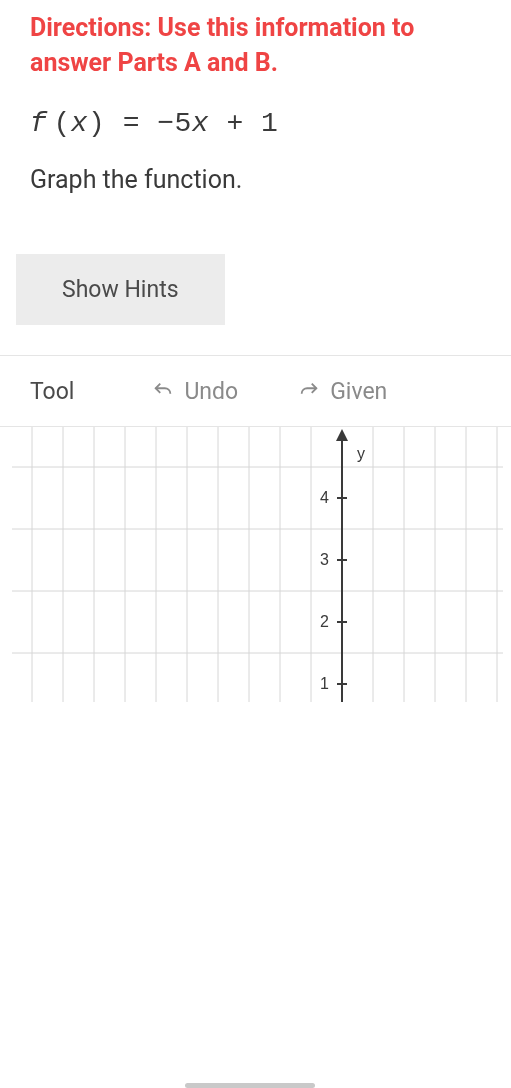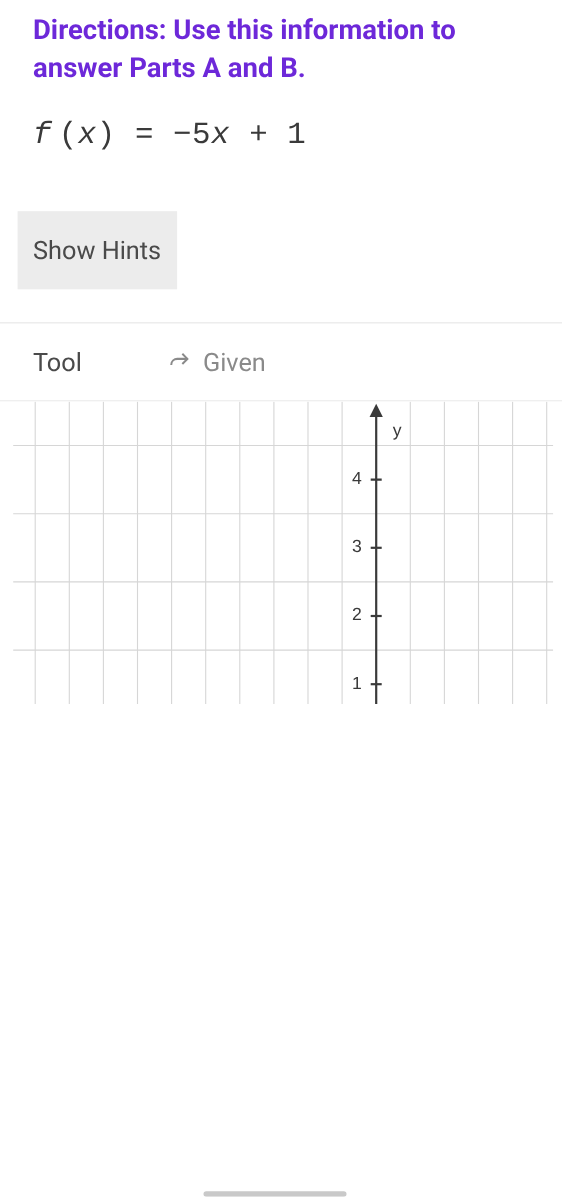--- a/index.html
+++ b/index.html
@@ -11,21 +11,21 @@
       color: #3a3a3a;
       overflow: hidden;
       position: relative;
     }
     .content { padding: 10px 30px 0 30px; }
     .directions {
       font-weight: 700;
       font-size: 25px;
       line-height: 1.4;
       margin-bottom: 28px;
-      color: #6d28d9;
+      color: #ef4444;
     }
     .given-label {
       font-size: 25px;
       margin-bottom: 22px;
       color: #3a3a3a;
     }
     .equation {
       font-family: Liberation Mono, monospace;
       font-size: 28px;
       margin-bottom: 23px;
@@ -45,21 +45,21 @@
       margin-bottom: 26px;
       color: #3a3a3a;
     }
     .tool-area {
       margin: 0 0 0 -8px;
       padding: 0;
     }
     .hints-btn {
       display: inline-block;
       margin: 30px 0 30px 24px;
-      padding: 22px 14px;
+      padding: 22px 46px;
       background: #ececec;
       color: #4a4a4a;
       font-size: 23px;
       border: none;
       cursor: pointer;
       font-family: inherit;
     }
     .toolbar {
       display: flex;
       align-items: center;
@@ -116,28 +116,36 @@
     }
   </style>
 </head>
 <body>
 
 <div class="content">
   <div class="directions">Directions: Use this information to answer Parts A and B.</div>
   <div class="equation">
     <span class="it">f</span> (<span class="it">x</span>) = <span>−5</span><span class="it">x</span> <span>+ 1</span>
   </div>
+  <div class="instruction">Graph the function.</div>
 </div>
 
 <div class="tool-area">
   <button class="hints-btn">Show Hints</button>
 
   <div class="toolbar">
     <button class="tool-btn first">
       <span>Tool</span>
+    </button>
+    <button class="tool-btn">
+      <svg viewBox="0 0 24 24" fill="none" stroke="#8a8a8a" stroke-width="2">
+        <path d="M9 14L4 9l5-5"></path>
+        <path d="M4 9h10c3 0 6 2 6 6"></path>
+      </svg>
+      <span>Undo</span>
     </button>
     <button class="tool-btn">
       <svg viewBox="0 0 24 24" fill="none" stroke="#8a8a8a" stroke-width="2">
         <path d="M15 14l5-5-5-5"></path>
         <path d="M20 9H10c-3 0-6 2-6 6"></path>
       </svg>
       <span>Given</span>
     </button>
   </div>
 

